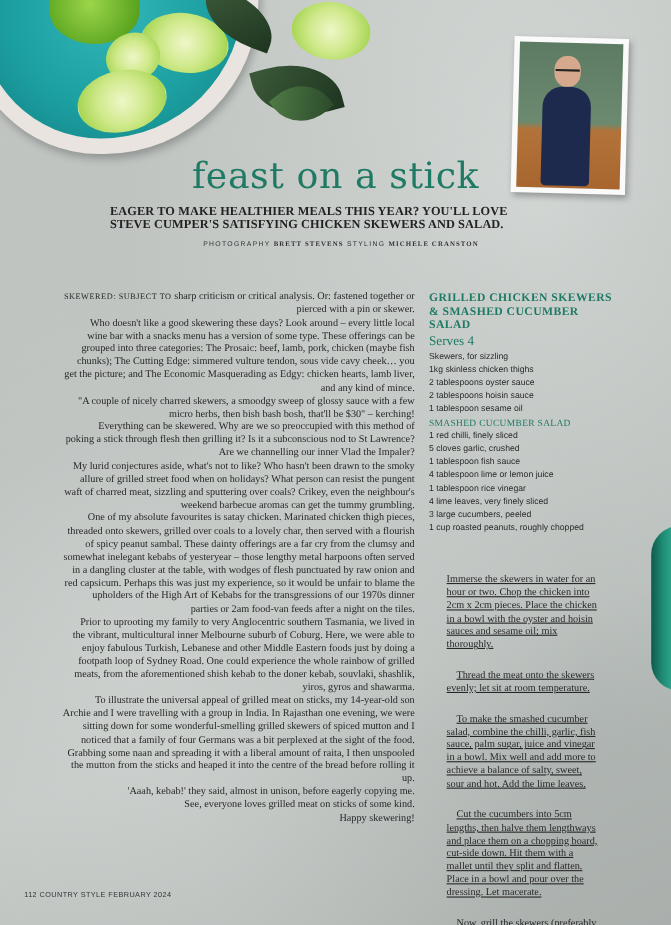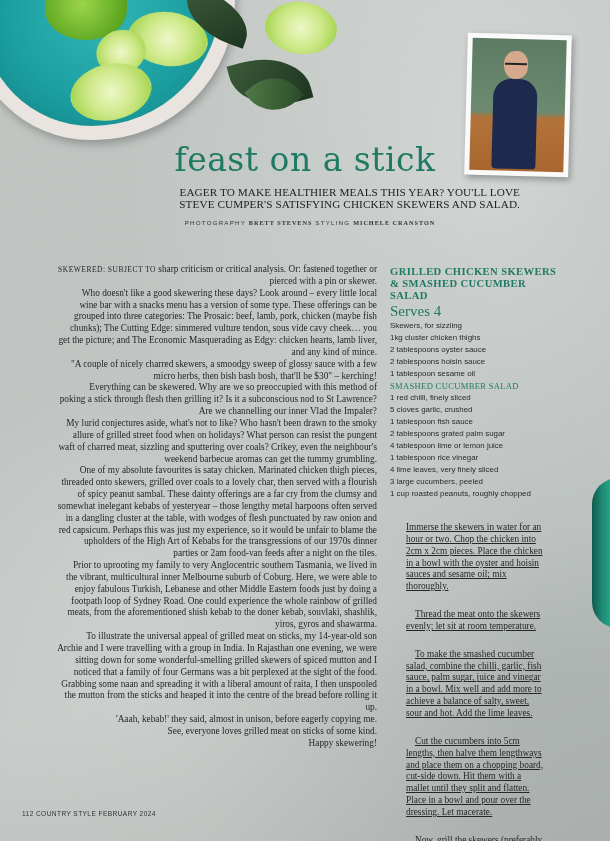--- a/index.html
+++ b/index.html
@@ -27,34 +27,34 @@
           box-sizing:border-box; transform:rotate(1.5deg); box-shadow:2px 3px 6px rgba(0,0,0,0.3); }
   .portrait-img { width:100%; height:100%; position:relative; overflow:hidden;
           background: linear-gradient(180deg, #5d7b63 0%, #6b8a70 55%, #b2733a 60%, #a8662e 100%); }
   .person-body { position:absolute; left:22px; top:40px; width:44px; height:90px; background:#1d2a4d; border-radius:18px 18px 4px 4px; }
   .person-head { position:absolute; left:32px; top:12px; width:24px; height:28px; background:#d6a88e; border-radius:45%; }
   .person-glasses { position:absolute; left:33px; top:24px; width:22px; height:4px; border-top:2px solid #222; }
   .vase { position:absolute; right:-8px; top:478px; width:26px; height:150px; border-radius:40px 0 0 40px;
           background: linear-gradient(90deg,#0f5a4c,#1f8b75 40%,#2aa288 70%,#0f5a4c); }
   .title { position:absolute; left:0; width:610px; top:140px; text-align:center;
            font-family:"DejaVu Serif", serif; font-weight:200; font-size:33px; color:#1f7a64; letter-spacing:0.5px; }
-  .standfirst { position:absolute; left:100px; width:420px; top:186px; text-align:right; font-size:11.2px; line-height:12px;
-                text-transform:uppercase; color:#222; font-family:"Liberation Serif", serif; letter-spacing:0.1px; }
+  .standfirst { position:absolute; left:100px; width:420px; top:186px; text-align:left; font-size:11.2px; line-height:12px;
+                text-transform:uppercase; color:#222; font-family:"Liberation Serif", serif; letter-spacing:0.1px;font-weight:bold; }
   .credits { position:absolute; left:100px; width:420px; top:219px; text-align:center; font-size:6.2px; letter-spacing:1.2px;
              text-transform:uppercase; color:#333; font-family:"Liberation Sans", sans-serif; }
   .credits b { font-family:"Liberation Serif", serif; font-weight:bold; letter-spacing:1px; }
   .body-col { position:absolute; left:57px; top:264px; width:320px; font-family:"Liberation Serif", serif; font-size:9.3px;
               line-height:11.85px; color:#272727; }
   .body-col p { margin:0; text-indent:9px;text-align:right; }
   .body-col p.first { text-indent:0; }
   .lead-caps { font-size:7.5px; letter-spacing:0.5px; text-transform:uppercase; }
   .recipe { position:absolute; left:390px; top:266px; width:175px; }
   .recipe-title { font-family:"Liberation Serif", serif; font-weight:bold; font-size:10.6px; line-height:12px; color:#1f7a64;
                   text-transform:uppercase; letter-spacing:0.4px; }
-  .serves { font-family:"Liberation Serif", serif; font-size:15px; color:#1f7a64; margin-top:1px; }
+  .serves { font-family:"Liberation Serif", serif; font-size:12px; color:#1f7a64; margin-top:1px; }
   .ing { font-family:"Liberation Sans", sans-serif; font-size:7.9px; line-height:12px; color:#2a2a2a; margin:0; padding:0; list-style:none; }
   .sub-title { font-family:"Liberation Serif", serif; font-size:8.6px; color:#1f7a64; text-transform:uppercase; letter-spacing:0.3px; line-height:12px; }
   .method { position:absolute; left:390px; top:506px; width:170px; font-family:"Liberation Serif", serif; font-size:9.3px;
             line-height:11.85px; color:#272727; }
   .method p { margin:16px; text-indent:9px;text-decoration:underline; }
   .method p.first { text-indent:0; }
   .signoff { font-family:"DejaVu Serif", serif; font-style:italic; color:#1f8a7a; font-size:11px; }
   .folio { position:absolute; left:22px; top:810px; font-family:"Liberation Sans", sans-serif; font-size:6.6px;
            letter-spacing:0.4px; color:#333; text-transform:uppercase; }
 </style>
@@ -109,31 +109,30 @@
   <p>'Aaah, kebab!' they said, almost in unison, before eagerly copying me.</p>
   <p>See, everyone loves grilled meat on sticks of some kind.</p>
   <p>Happy skewering!</p>
 </div>
 
 <div class="recipe">
   <div class="recipe-title">Grilled chicken skewers &amp; smashed cucumber salad</div>
   <div class="serves">Serves 4</div>
   <ul class="ing">
     <li>Skewers, for sizzling</li>
-    <li>1kg cluster chicken thighs</li>
+    <li>1kg skinless chicken thighs</li>
     <li>2 tablespoons oyster sauce</li>
     <li>2 tablespoons hoisin sauce</li>
     <li>1 tablespoon sesame oil</li>
   </ul>
   <div class="sub-title">Smashed cucumber salad</div>
   <ul class="ing">
     <li>1 red chilli, finely sliced</li>
     <li>5 cloves garlic, crushed</li>
     <li>1 tablespoon fish sauce</li>
-    <li>2 tablespoons grated palm sugar</li>
     <li>4 tablespoon lime or lemon juice</li>
     <li>1 tablespoon rice vinegar</li>
     <li>4 lime leaves, very finely sliced</li>
     <li>3 large cucumbers, peeled</li>
     <li>1 cup roasted peanuts, roughly chopped</li>
   </ul>
 </div>
 
 <div class="method">
   <p class="first">Immerse the skewers in water for an hour or two. Chop the chicken into 2cm x 2cm pieces. Place the chicken in a bowl with the oyster and hoisin sauces and sesame oil; mix thoroughly.</p>

